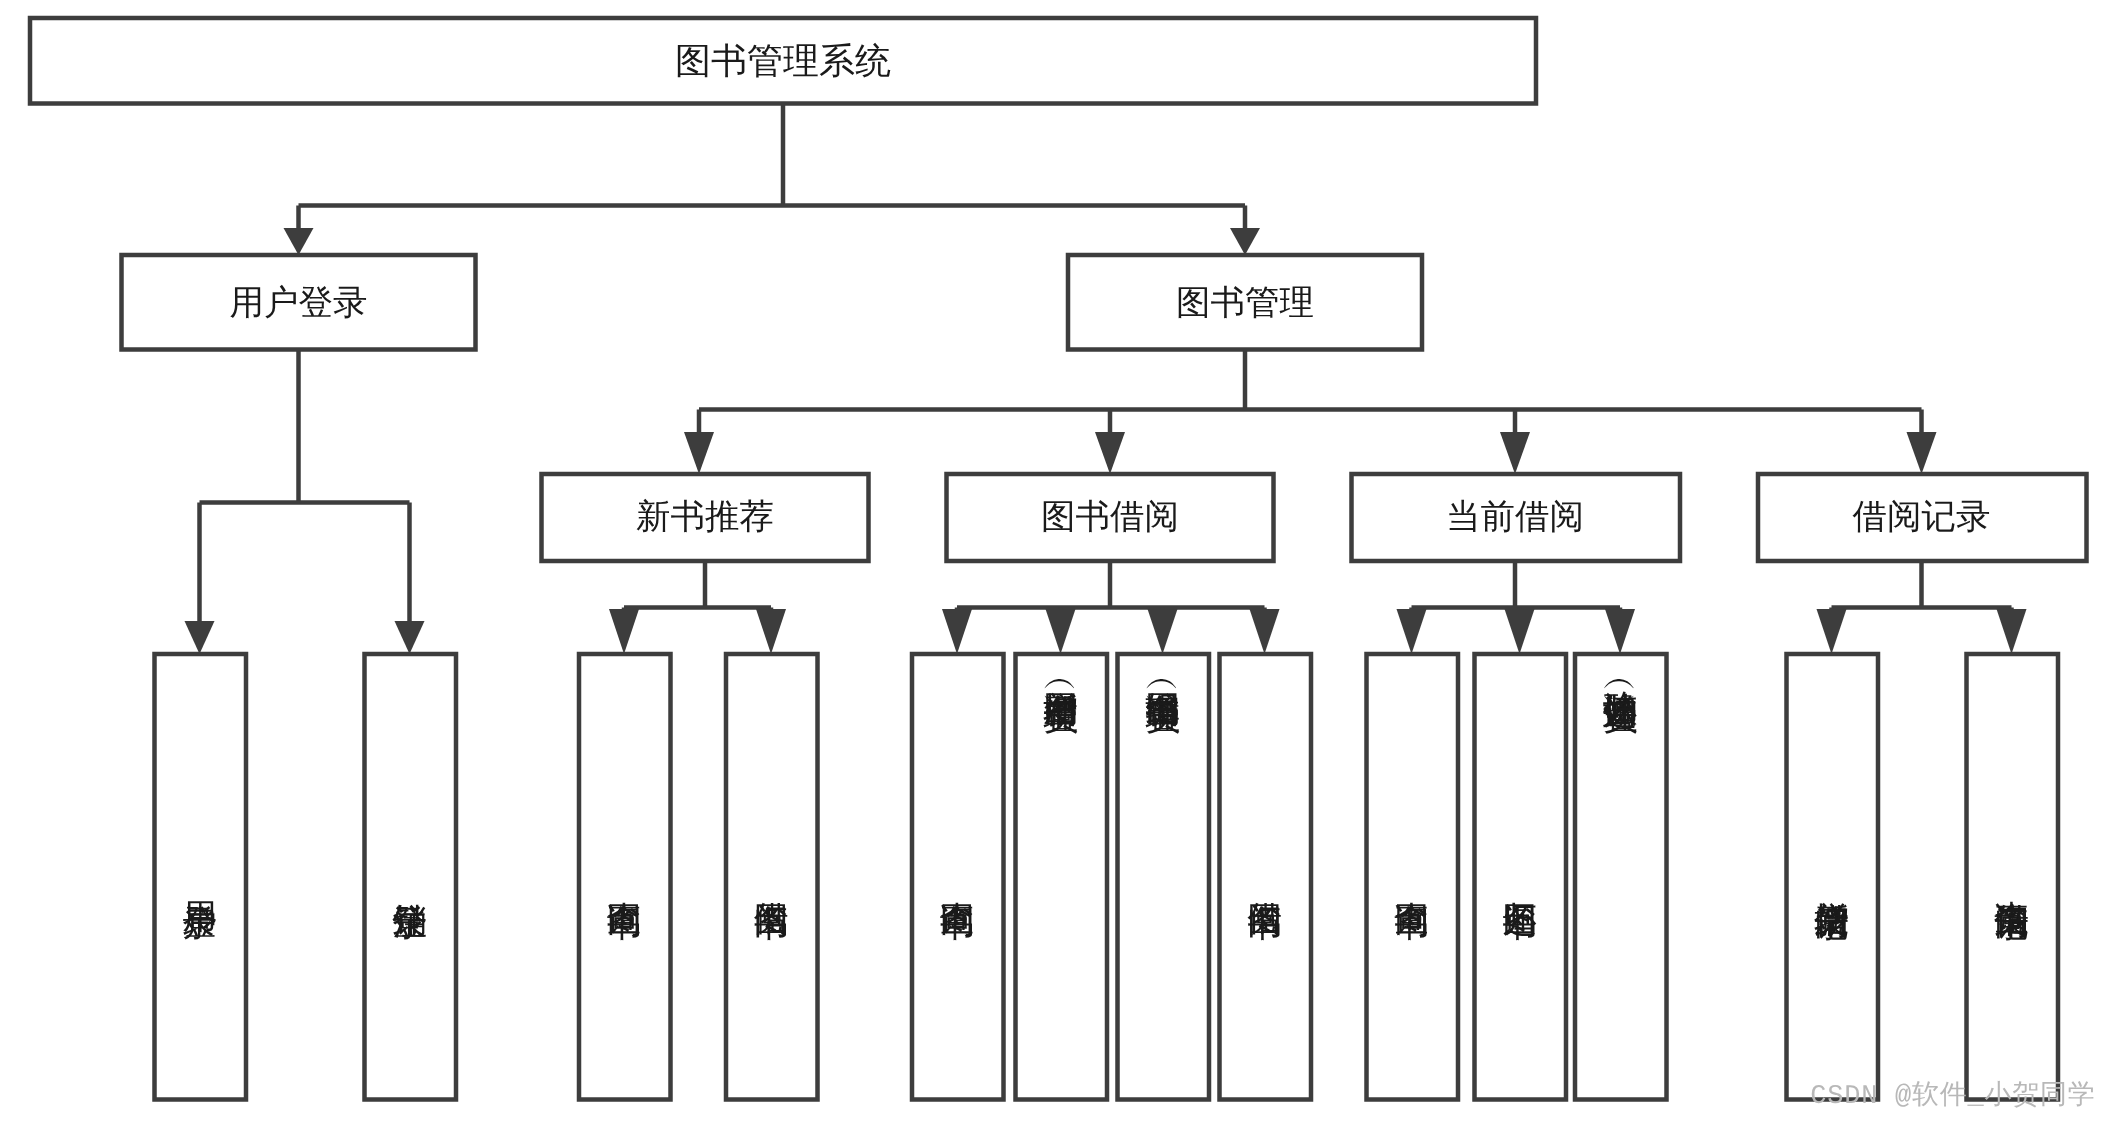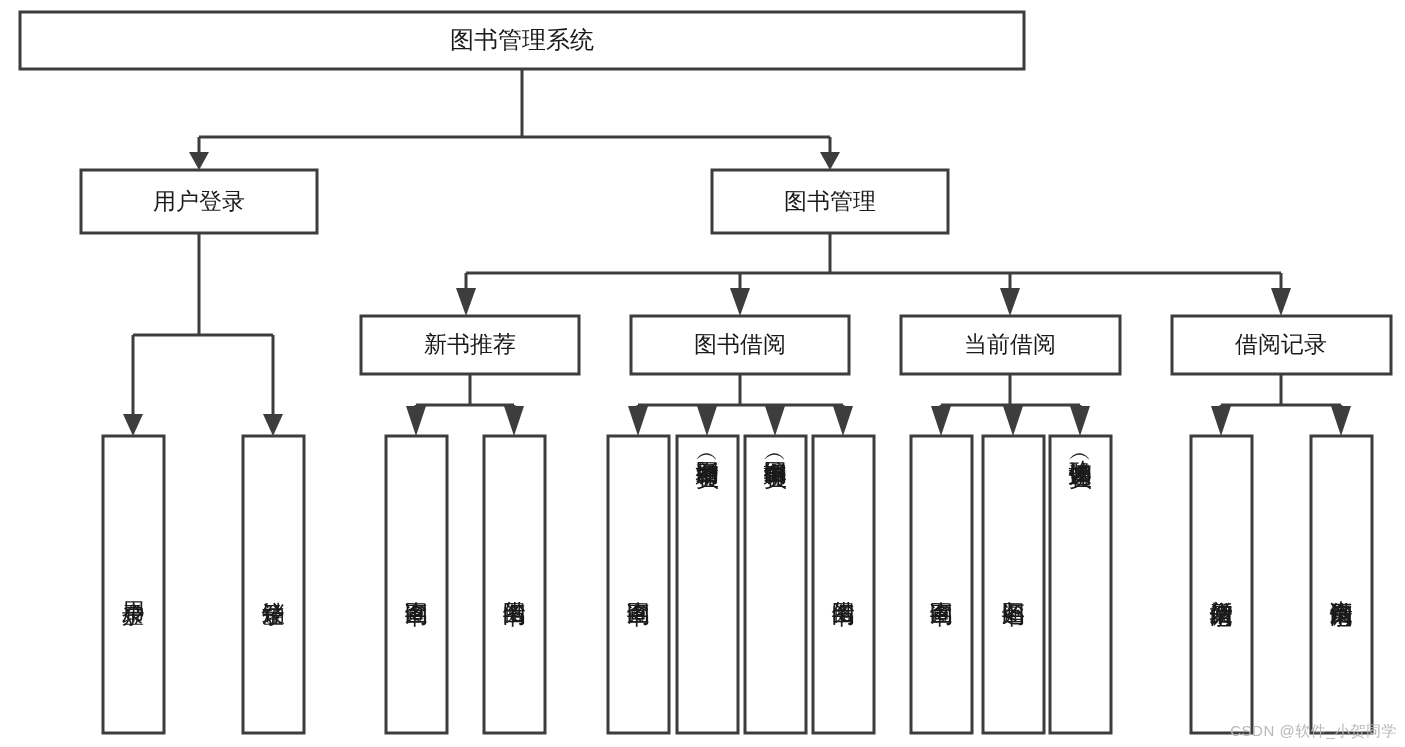--- a/index.html
+++ b/index.html
@@ -70,22 +70,22 @@
     font-size: 23px;
     line-height: 1.06;
     color: #1a1a1a;
     letter-spacing: 1px;
     white-space: nowrap;
   }
   #watermark {
     position: absolute;
     right: 8px;
     bottom: 6px;
-    font-family: Liberation Sans, sans-serif;
-    font-size: 15px;
+    font-family: Liberation Mono, monospace;
+    font-size: 18px;
     color: #b8b8b8;
     white-space: nowrap;
     letter-spacing: 0.5px;
   }
 </style>
 </head>
 <body>
 
 <div id="diagram-root">
 

